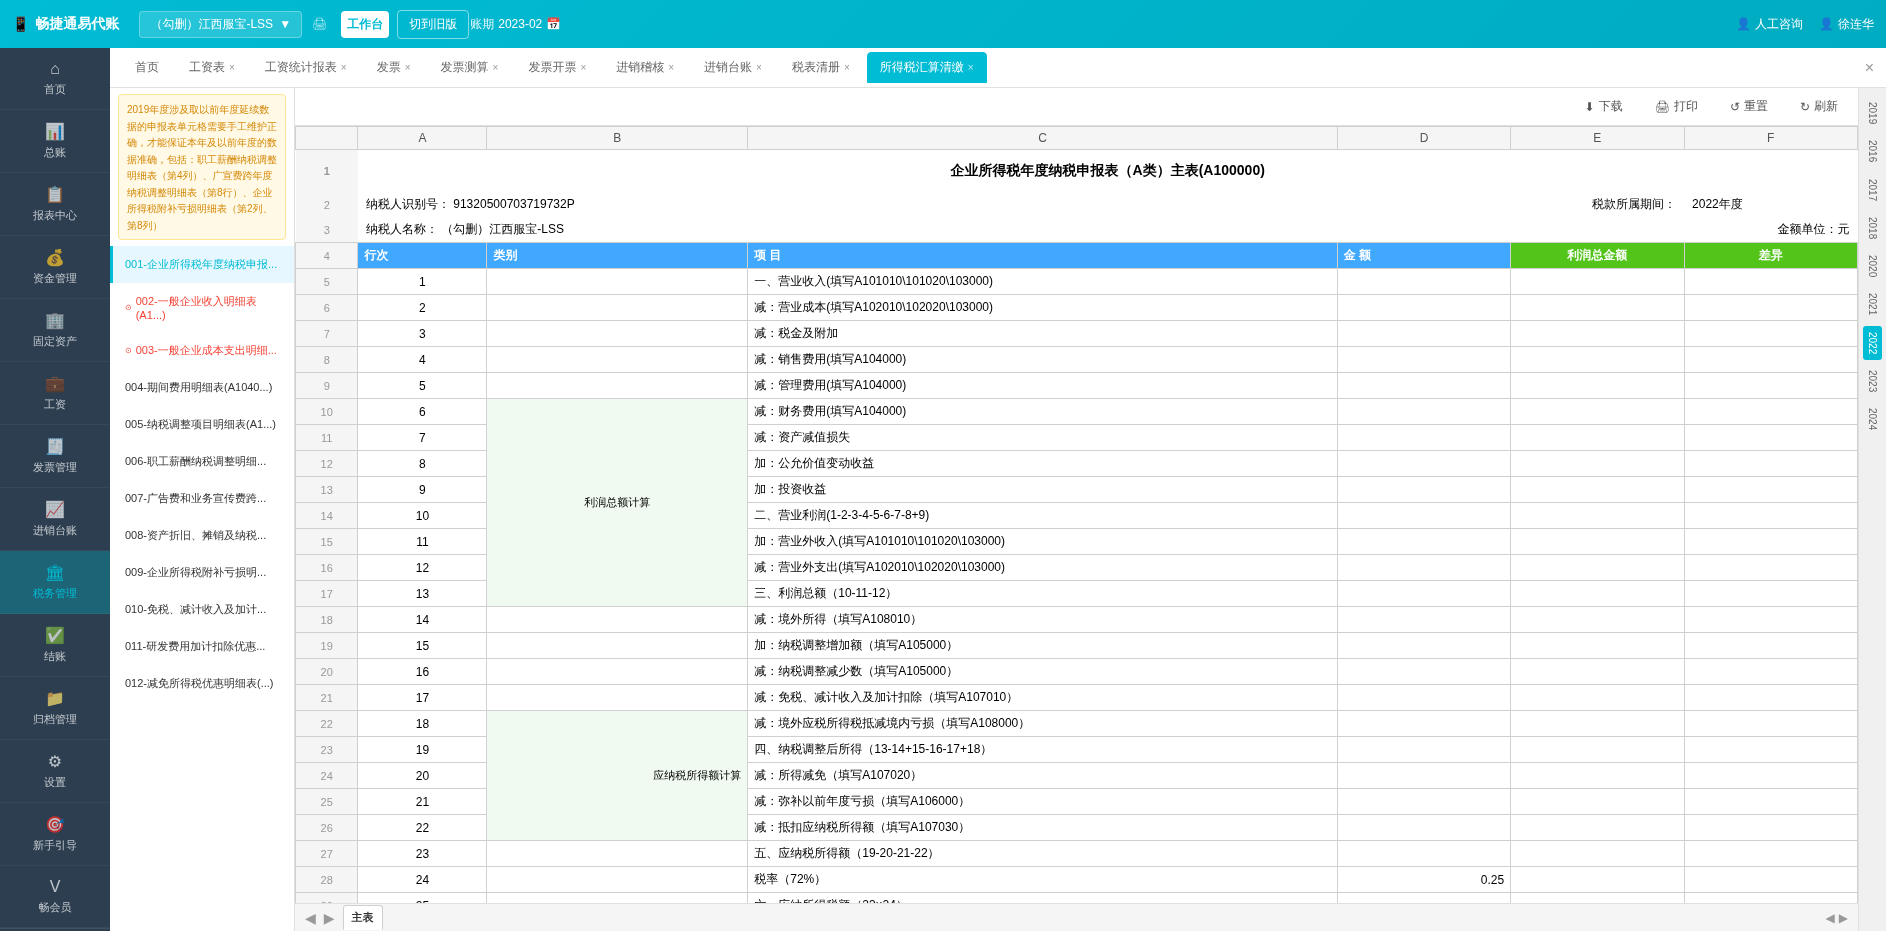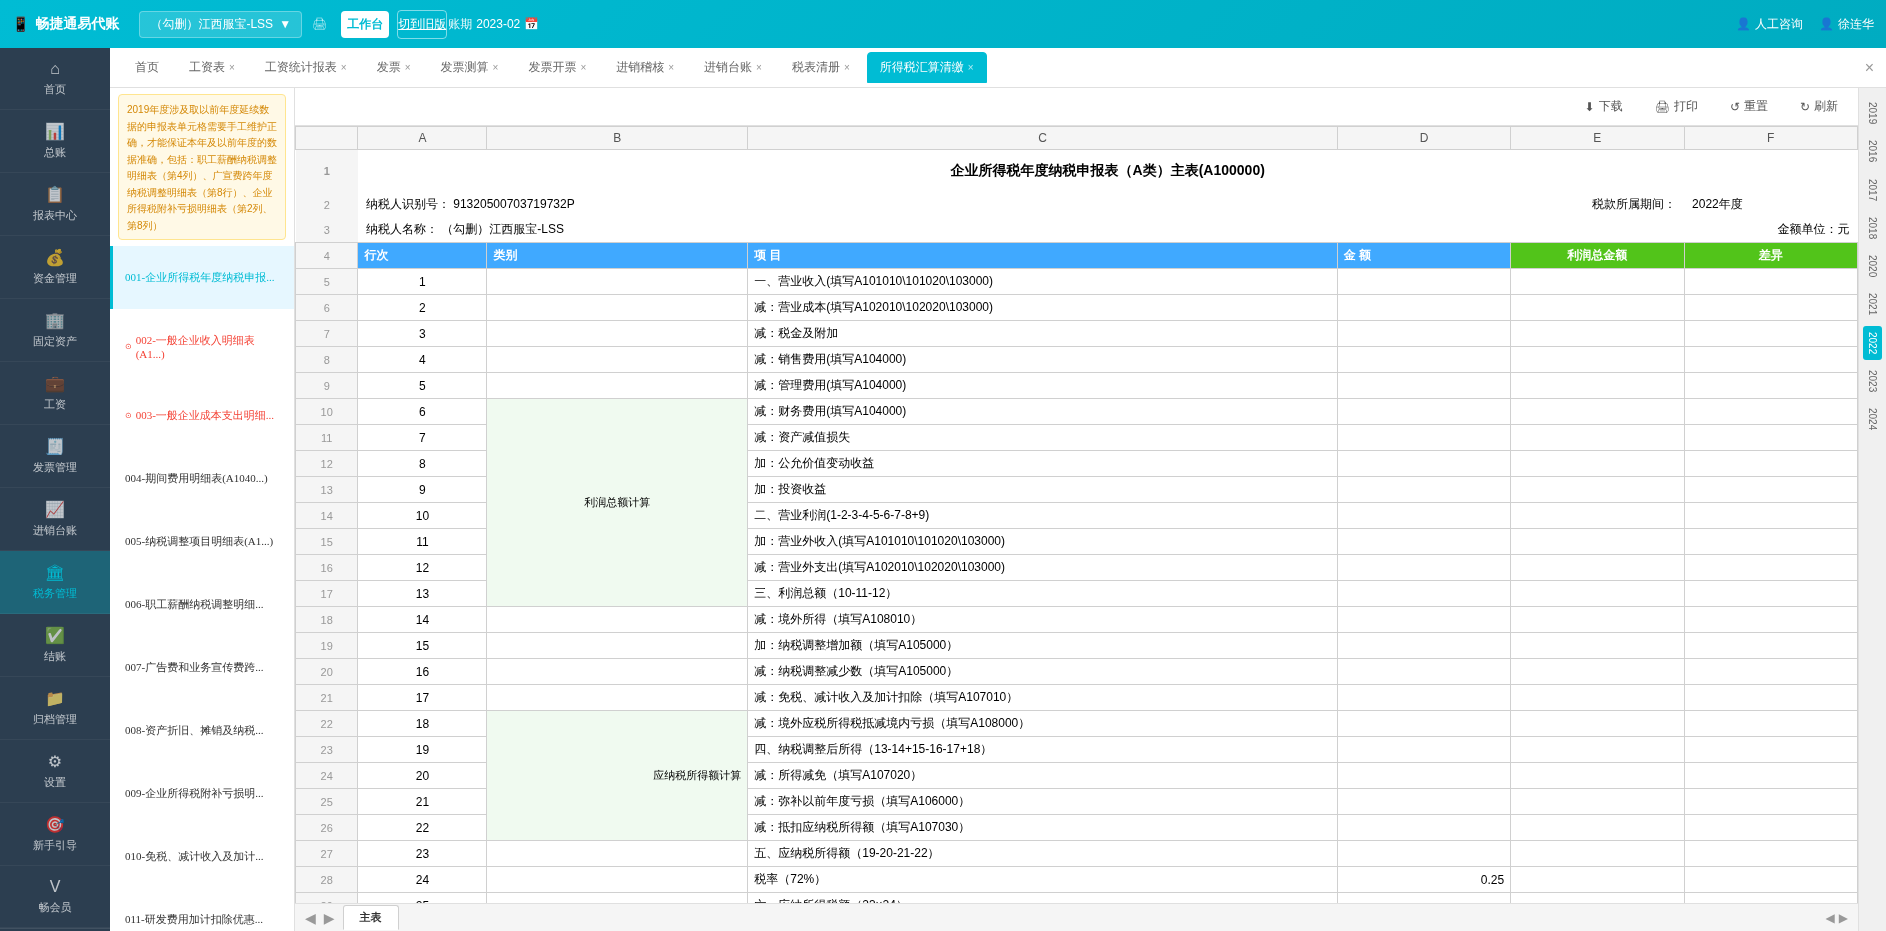--- a/index.html
+++ b/index.html
@@ -49,24 +49,23 @@
       padding: 5px 6px;
       font-size: 12px;
       cursor: pointer;
       font-weight: bold;
     }
     .switch-btn {
       background: transparent;
       color: white;
       border: 1px solid rgba(255,255,255,0.5);
       border-radius: 4px;
-      padding: 5px 0;
+      padding: 5px 11px;
       font-size: 12px;
       cursor: pointer;
-      text-decoration: underline;
     }
 
     
     .main-layout {
       display: flex;
       flex: 1;
       overflow: hidden;
     }
 
     
@@ -169,29 +168,28 @@
       padding: 6px 8px;
       font-size: 11px;
       color: #666;
       line-height: 1.5;
     }
     .form-list {
       flex: 1;
       overflow-y: auto;
     }
     .form-list-item {
-      padding: 24px 12px;
+      padding: 11px 12px;
       font-size: 11px;
       cursor: pointer;
       color: #333;
       border-left: 3px solid transparent;
       display: flex;
       align-items: center;
       gap: 4px;
-      font-family: Liberation Serif, serif;
     }
     .form-list-item.active {
       background: #e6f7ff;
       border-left-color: #00bcd4;
       color: #00bcd4;
     }
     .form-list-item.error { color: #f44336; }
     .form-list-item .err-dot { color: #f44336; font-size: 8px; }
 
     
@@ -290,21 +288,21 @@
       height: 28px;
       background: #f5f5f5;
       display: flex;
       align-items: center;
       padding: 0 10px;
       border-top: 1px solid #e0e0e0;
       gap: 8px;
       flex-shrink: 0;
     }
     .sheet-tab {
-      padding: 4px 16px;
+      padding: 4px 8px;
       background: white;
       border: 1px solid #d0d0d0;
       border-radius: 3px 3px 0 0;
       cursor: pointer;
       font-size: 11px;
       color: #555;
     }
     .sheet-tab.active {
       background: white;
       border-bottom-color: white;

